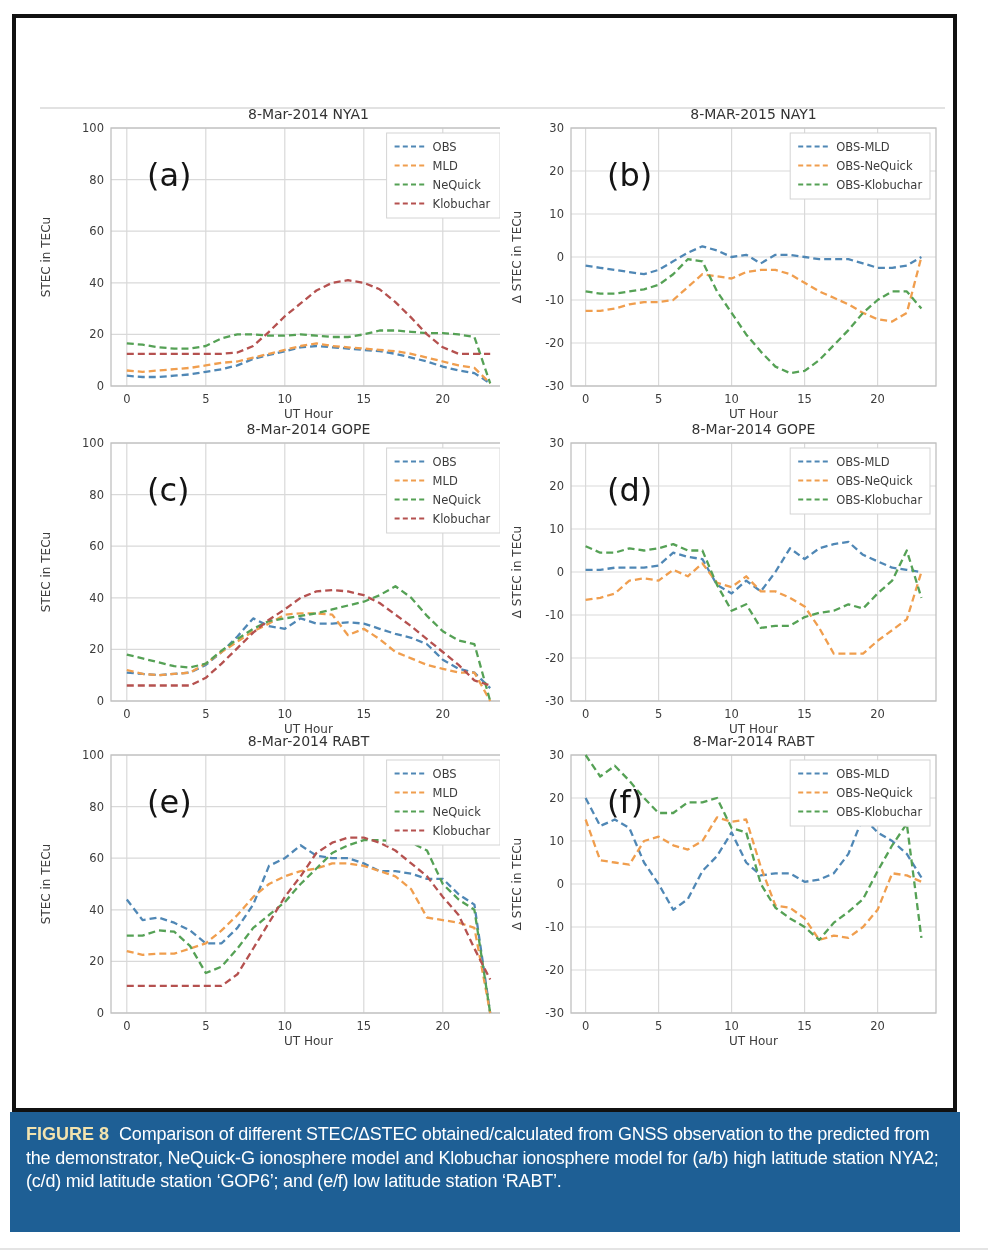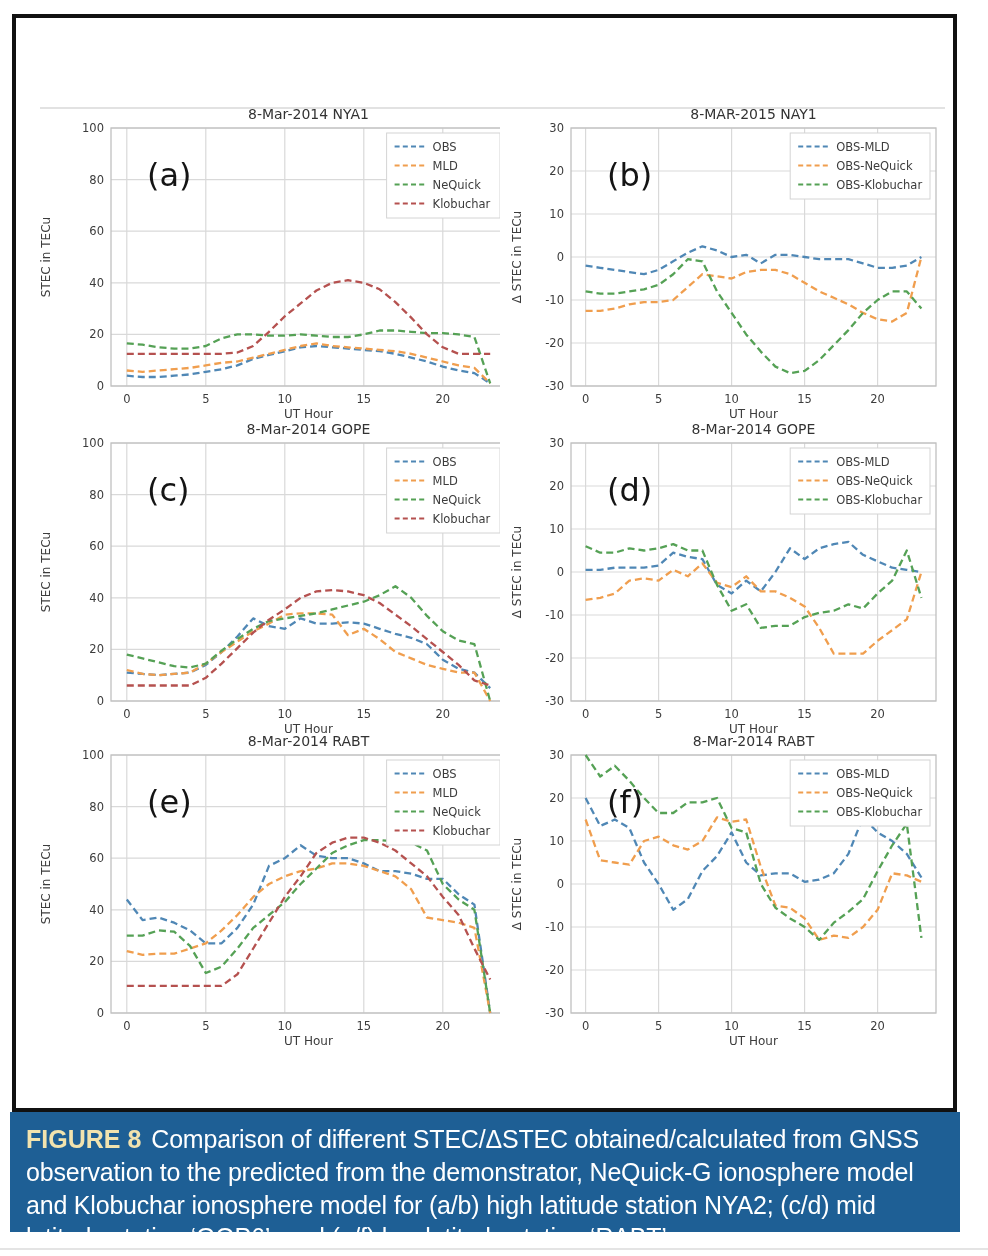--- a/index.html
+++ b/index.html
@@ -15,21 +15,21 @@
   .chart-3{left:491px;top:401px;}
   .chart-4{left:6px;  top:713px;}
   .chart-5{left:491px;top:713px;}
   svg text{user-select:none;}
   .tick{font:11.5px "DejaVu Sans",sans-serif;fill:#3c3c3c;}
   .ctitle{font:14px "DejaVu Sans",sans-serif;fill:#333;}
   .clabel{font:12px "DejaVu Sans",sans-serif;fill:#3c3c3c;}
   .panel{font:32px "DejaVu Sans",sans-serif;fill:#141414;}
   .caption-box{position:absolute;left:10px;top:1112px;width:950px;height:120px;
         box-sizing:border-box;padding:11px 16px 10px 16px;}
-  .caption-box p{margin:0;font-size:25px;line-height:1.31;color:#fff;letter-spacing:-0.2px;}
+  .caption-box p{margin:0;font-size:18px;line-height:1.31;color:#fff;letter-spacing:-0.2px;}
   .cap-label{font-weight:bold;margin-right:10px;letter-spacing:0;}
   .bottom-rule{position:absolute;left:0;top:1248px;width:988px;height:2px;background:#e4e4e4;}
 </style>
 </head>
 <body>
 
 <div class="page">
   <div class="figure-frame">
     <div class="top-separator"></div>
     <div class="chart chart-0"><svg width="478" height="320">

